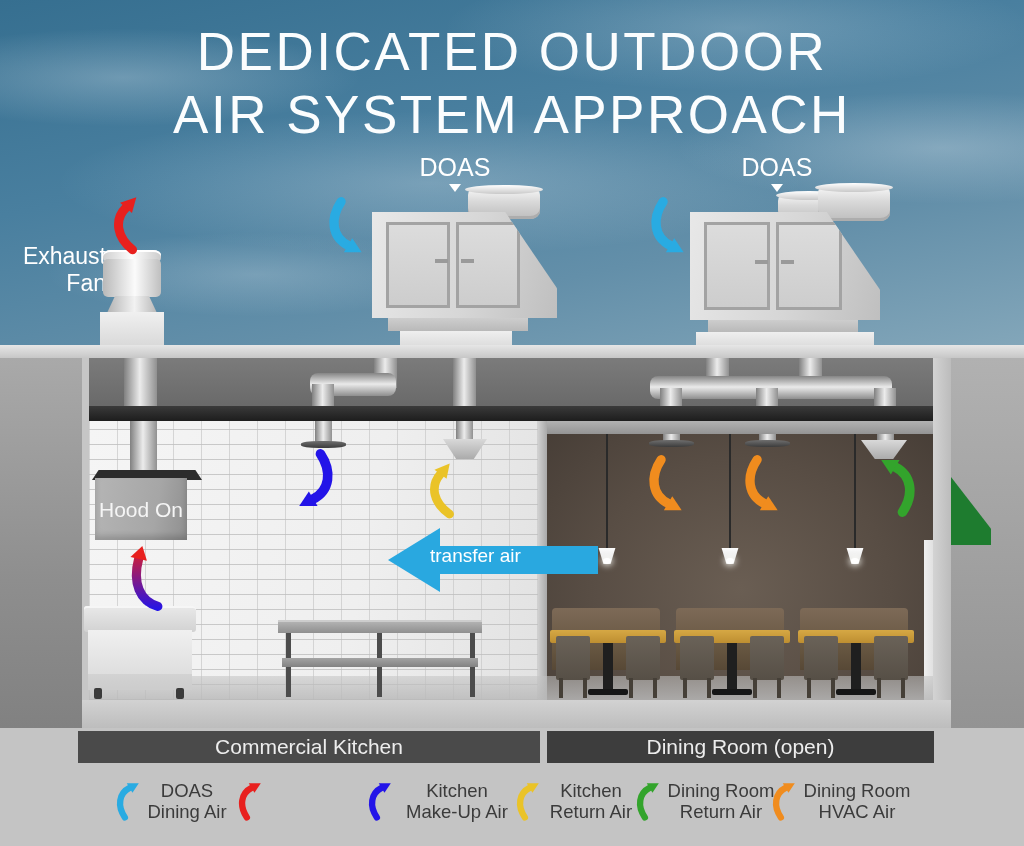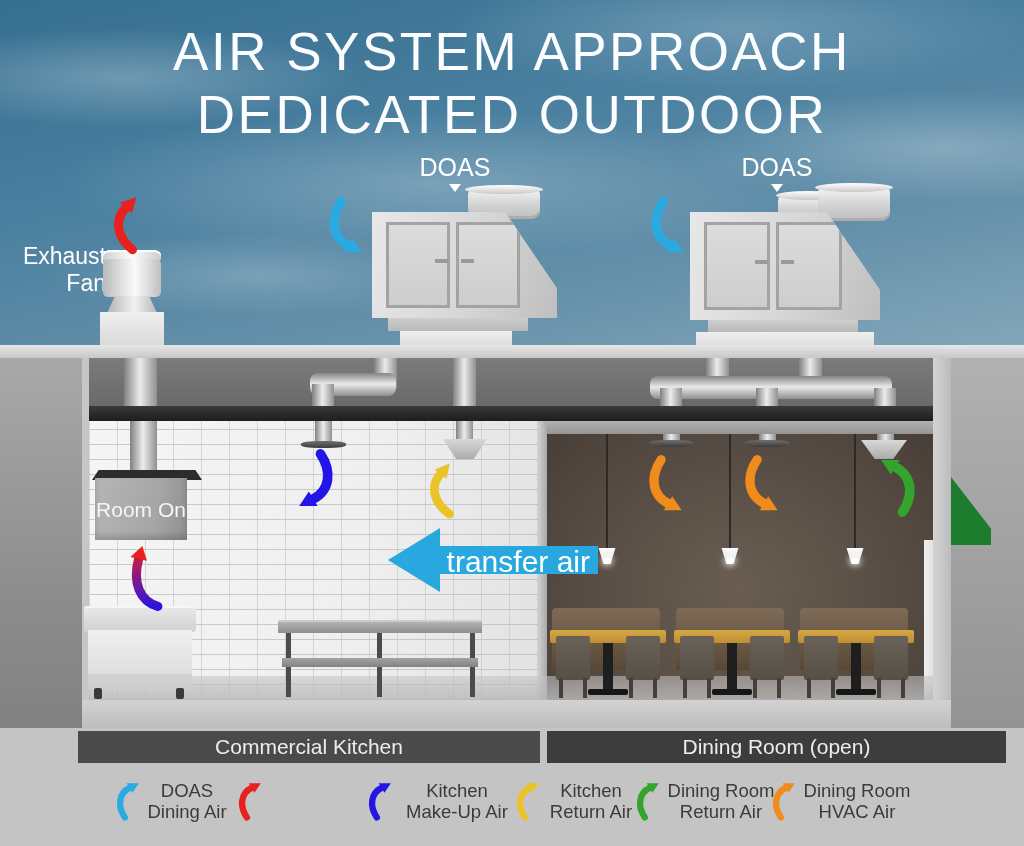--- a/index.html
+++ b/index.html
@@ -101,37 +101,37 @@
   .table-foot{position:absolute;background:#161616;border-radius:2px;}
   .chair-back{position:absolute;background:linear-gradient(180deg,#6a6258,#564f46);border-radius:2px;}
   .chair-leg{position:absolute;width:4px;background:#453f37;}
   .cord{position:absolute;width:2px;background:#2a2a2a;}
   .shade{position:absolute;background:linear-gradient(180deg,#fcfcfc,#dddddd);clip-path:polygon(8% 0,92% 0,68% 100%,32% 100%);}
   .bulb{position:absolute;width:8px;height:6px;border-radius:50%;background:#ffffff;box-shadow:0 0 6px 2px rgba(255,255,250,.8);}
 
   
   svg.arr{position:absolute;overflow:visible;}
   svg.arr path{fill:none;stroke-width:10;stroke-linecap:round;}
-  .transfer-label{position:absolute;color:#fff;font-size:30px;font-weight:300;text-align:right;}
+  .transfer-label{position:absolute;color:#fff;font-size:19px;font-weight:300;text-align:left;}
 
   
   .room-bar{position:absolute;height:32px;display:flex;align-items:center;justify-content:center;color:#ededed;font-size:21px;font-weight:400;text-align:right;}
   .bar-kitchen{left:78px;top:731px;width:462px;background:#4a4a4a;}
-  .bar-dining{left:547px;top:731px;width:459px;background:#3d3d3d;}
+  .bar-dining{left:547px;top:731px;width:387px;background:#3d3d3d;}
   .leg-label{position:absolute;width:124px;height:48px;top:777px;display:flex;flex-direction:column;align-items:center;justify-content:center;color:#3b3b3b;font-size:18.5px;line-height:21px;text-align:center;}
 </style>
 </head>
 <body>
 
 <div id="scene">
 
   <div class="abs sky"></div>
   <div class="abs title">
+    <div>DEDICATED OUTDOOR</div>
     <div>AIR SYSTEM APPROACH</div>
-    <div>DEDICATED OUTDOOR</div>
   </div>
 
   <div class="abs small-label" style="left:410px;top:153px;width:90px;text-align:center;font-size:25px;">DOAS</div>
   <div class="abs tri-down" style="left:449px;top:184px;"></div>
 
   <div class="abs small-label" style="left:732px;top:153px;width:90px;text-align:center;font-size:25px;">DOAS</div>
   <div class="abs tri-down" style="left:771px;top:184px;"></div>
 
   <div class="abs small-label" style="left:14px;top:243px;width:92px;text-align:right;font-size:23px;line-height:27px;">
     <div>Exhaust</div>
@@ -226,21 +226,21 @@
   <div class="duct-v" style="left:663px;top:434px;width:17px;height:8px;"></div>
   <div class="diff-flange" style="left:649px;top:440px;width:45px;height:7px;"></div>
   <div class="duct-v" style="left:759px;top:434px;width:17px;height:8px;"></div>
   <div class="diff-flange" style="left:745px;top:440px;width:45px;height:7px;"></div>
   <div class="duct-v" style="left:877px;top:434px;width:17px;height:8px;"></div>
   <div class="diffuser" style="left:861px;top:440px;width:46px;height:19px;"></div>
 
   <div class="duct-v" style="left:130px;top:421px;width:27px;height:58px;"></div>
   <div class="hood-top" style="left:92px;top:470px;width:110px;height:10px;"></div>
   <div class="hood" style="left:95px;top:478px;width:92px;height:62px;"></div>
-  <div class="hood-label" style="left:95px;top:498px;width:92px;text-align:center;">Room On</div>
+  <div class="hood-label" style="left:95px;top:498px;width:92px;text-align:center;">Hood On</div>
 
   <div class="range-top" style="left:84px;top:606px;width:112px;height:26px;"></div>
   <div class="range-body" style="left:88px;top:630px;width:104px;height:60px;"></div>
   <div class="caster" style="left:94px;top:688px;"></div>
   <div class="caster" style="left:176px;top:688px;"></div>
 
   <div class="ptable-top" style="left:278px;top:620px;width:204px;height:13px;"></div>
   <div class="ptable-leg" style="left:286px;top:633px;height:64px;"></div>
   <div class="ptable-leg" style="left:377px;top:633px;height:64px;"></div>
   <div class="ptable-leg" style="left:470px;top:633px;height:64px;"></div>

